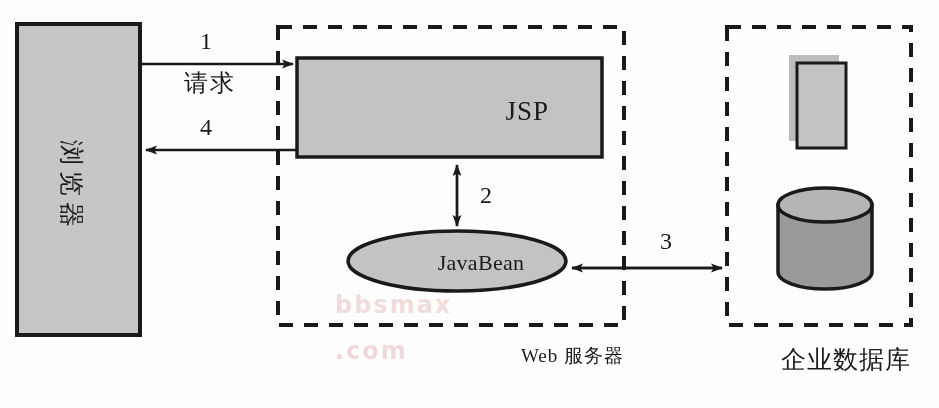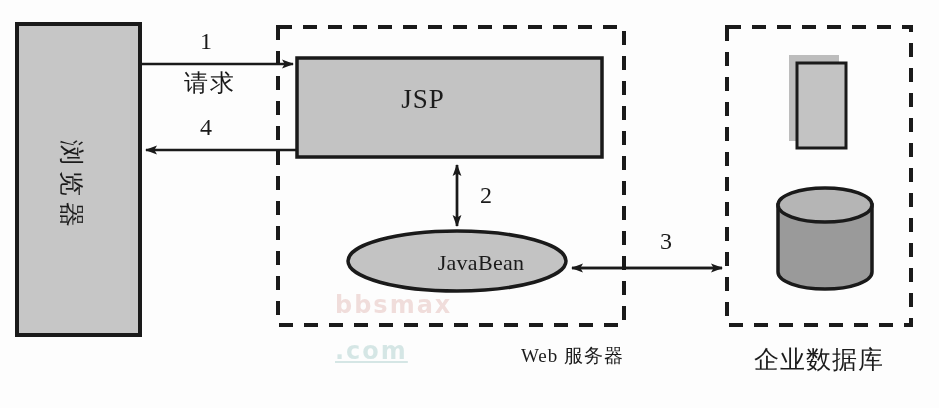--- a/index.html
+++ b/index.html
@@ -22,23 +22,23 @@
     width: 939px;
     height: 408px;
   }
   .txt {
     position: absolute;
     color: #1b1b1b;
     white-space: nowrap;
     font-family: "Liberation Serif", "DejaVu Serif", serif;
   }
   .label-jsp {
-    left: 297px; top: 84px;
+    left: 297px; top: 96px;
     width: 252px;
-    text-align: center;
+    text-align: right;
     font-size: 27px;
     letter-spacing: 1px;
   }
   .label-bean {
     left: 348px; top: 250px;
     width: 218px;
     text-align: center;
     font-size: 22px;
     letter-spacing: 0.3px;
     padding-left: 24px;
@@ -57,21 +57,21 @@
   .label-webserver {
     left: 278px; top: 343px;
     width: 346px;
     text-align: right;
     font-size: 19px;
     letter-spacing: 1px;
   }
   .label-db {
     left: 727px; top: 343px;
     width: 184px;
-    text-align: center;
+    text-align: right;
     font-size: 25px;
     letter-spacing: 1px;
     font-family: "DejaVu Sans", "Liberation Sans", sans-serif;
   }
   .num {
     position: absolute;
     font-size: 24px;
     color: #1a1a1a;
     font-family: "Liberation Serif", "DejaVu Serif", serif;
   }
@@ -96,21 +96,21 @@
     height: 100px;
     opacity: 0.16;
     pointer-events: none;
     font-family: "DejaVu Sans", "Liberation Sans", sans-serif;
     font-weight: bold;
     font-size: 24px;
     color: #b03a2e;
     letter-spacing: 2px;
     line-height: 46px;
   }
-  .watermark .wm2 { color: #0f766e; text-decoration: underline; }
+  .watermark .wm2 { color: #b91c1c; }
 </style>
 </head>
 <body>
 
 <div id="canvas">
 
   <div class="watermark">
     <div>bbsmax</div>
     <div class="wm2">.com</div>
   </div>

